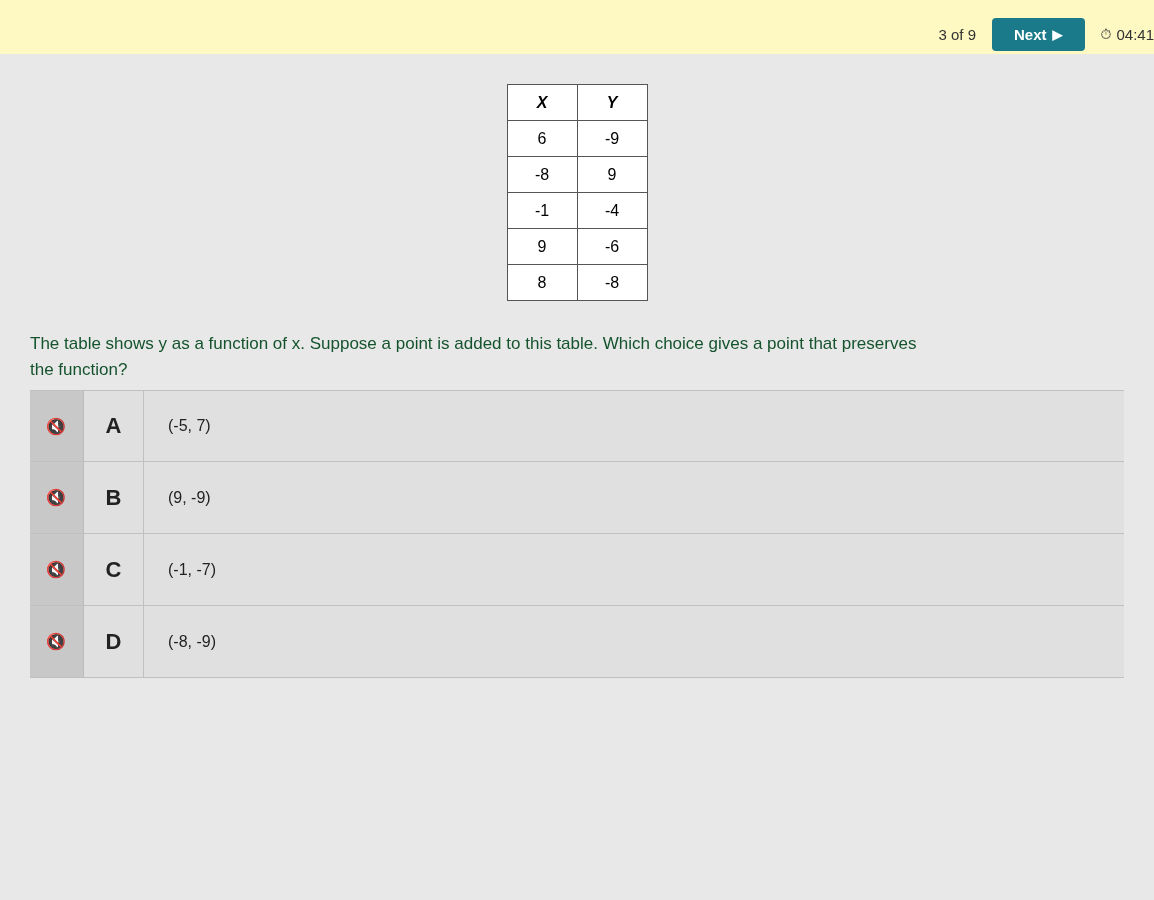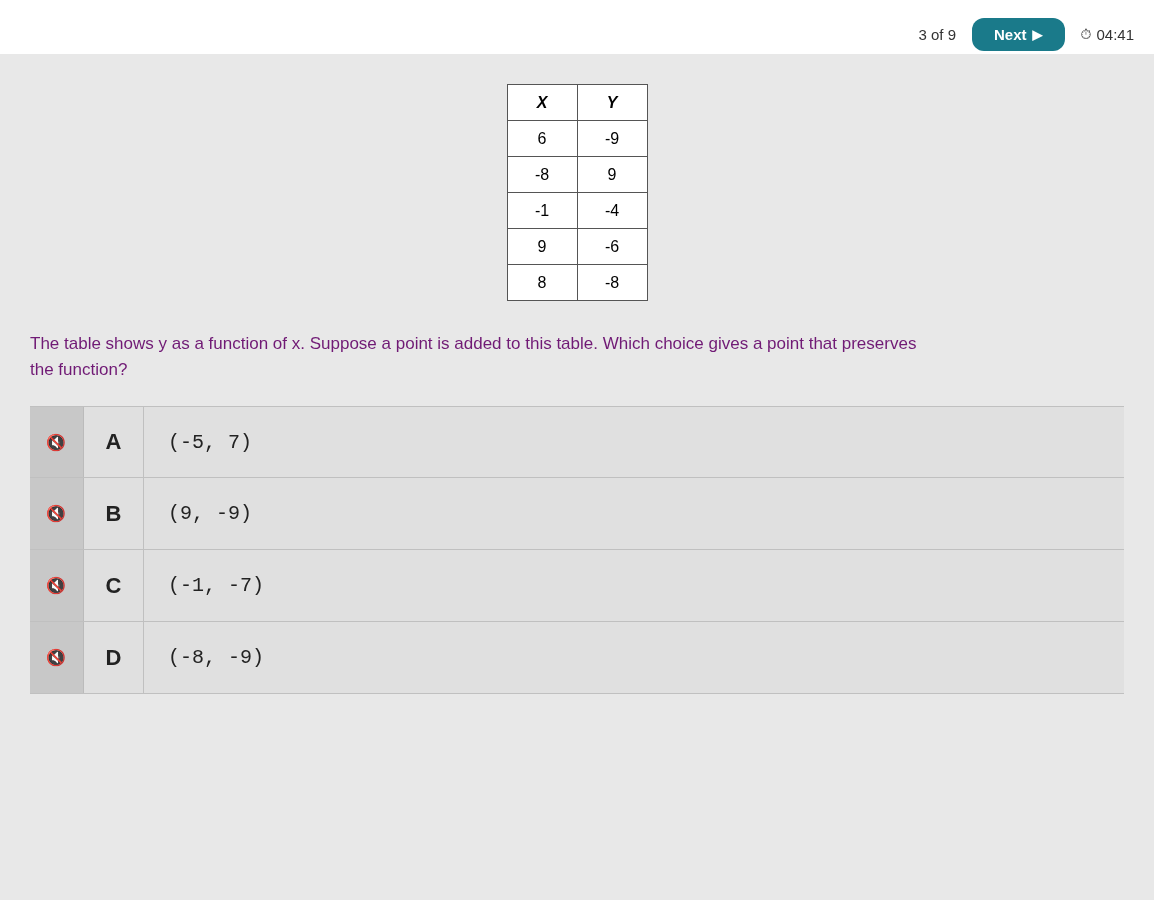--- a/index.html
+++ b/index.html
@@ -13,25 +13,24 @@
       position: relative;
     }
 
     
     .top-bar {
       position: absolute;
       top: 0;
       left: 0;
       right: 0;
       height: 70px;
-      background: #ffffff;
+      background: #fef9c3;
       display: flex;
       align-items: center;
       justify-content: flex-end;
-      padding-right: 20px;
       gap: 16px;
       border-bottom: 1px solid #bbb;
     }
 
     .progress-text {
       font-size: 15px;
       color: #333;
       font-weight: normal;
     }
 
@@ -39,21 +38,21 @@
       background: #1a7a8a;
       color: #fff;
       border: none;
       padding: 8px 22px;
       font-size: 15px;
       font-weight: bold;
       cursor: pointer;
       display: flex;
       align-items: center;
       gap: 6px;
-      border-radius: 12px;
+      border-radius: 4px;
     }
 
     .next-button .arrow {
       font-size: 13px;
     }
 
     .timer {
       font-size: 15px;
       color: #333;
       display: flex;
@@ -105,23 +104,23 @@
 
     .xy-table th {
       font-weight: bold;
       font-style: italic;
       background: #fff;
     }
 
     
     .question-text {
       font-size: 17px;
-      color: #701a75;
+      color: #14532d;
       line-height: 1.5;
-      margin-bottom: 24px;
+      margin-bottom: 8px;
       max-width: 900px;
     }
 
     
     .answers-container {
       width: 100%;
     }
 
     .answer-row {
       display: flex;
@@ -161,23 +160,22 @@
       justify-content: center;
       font-size: 22px;
       font-weight: bold;
       color: #222;
       border-right: 1px solid #c0c0c0;
       flex-shrink: 0;
     }
 
     .answer-value {
       padding-left: 24px;
-      font-size: 20px;
+      font-size: 16px;
       color: #222;
-      font-family: Liberation Mono, monospace;
     }
   </style>
 </head>
 <body>
 
 <div class="top-bar">
   <span class="progress-text">3 of 9</span>
   <button class="next-button">
     <span>Next</span>
     <span class="arrow">▶</span>

